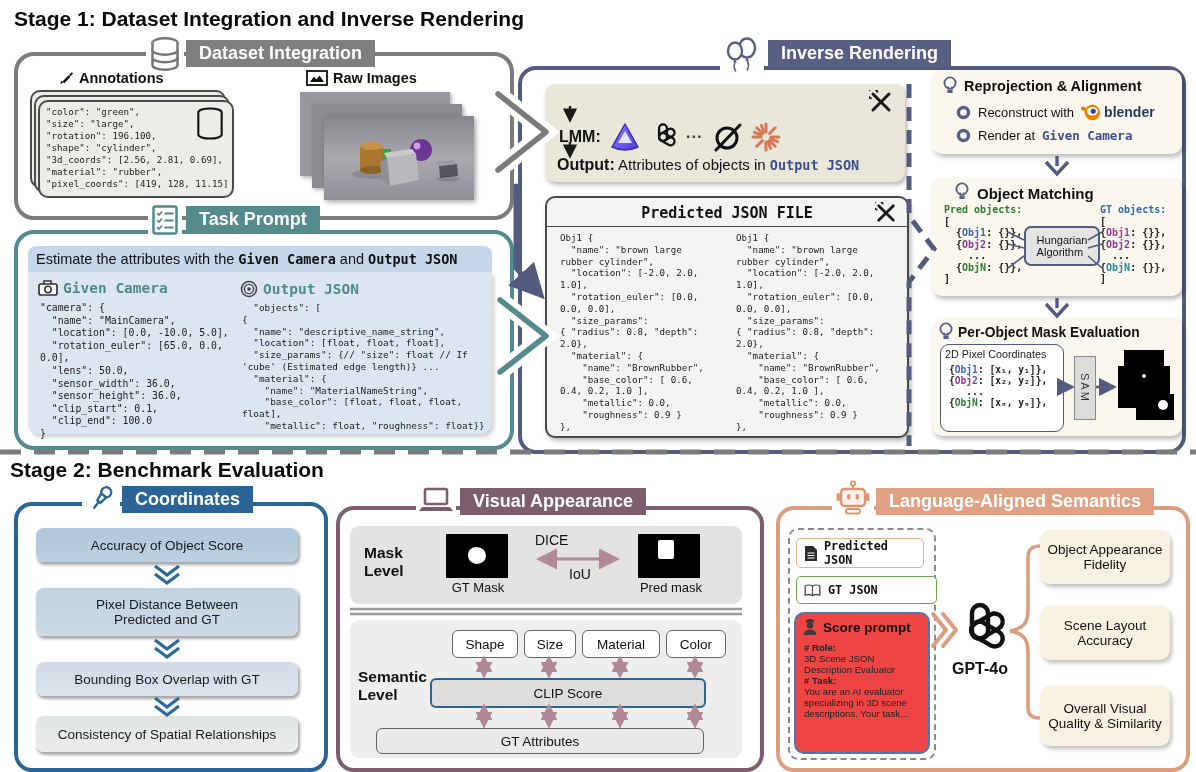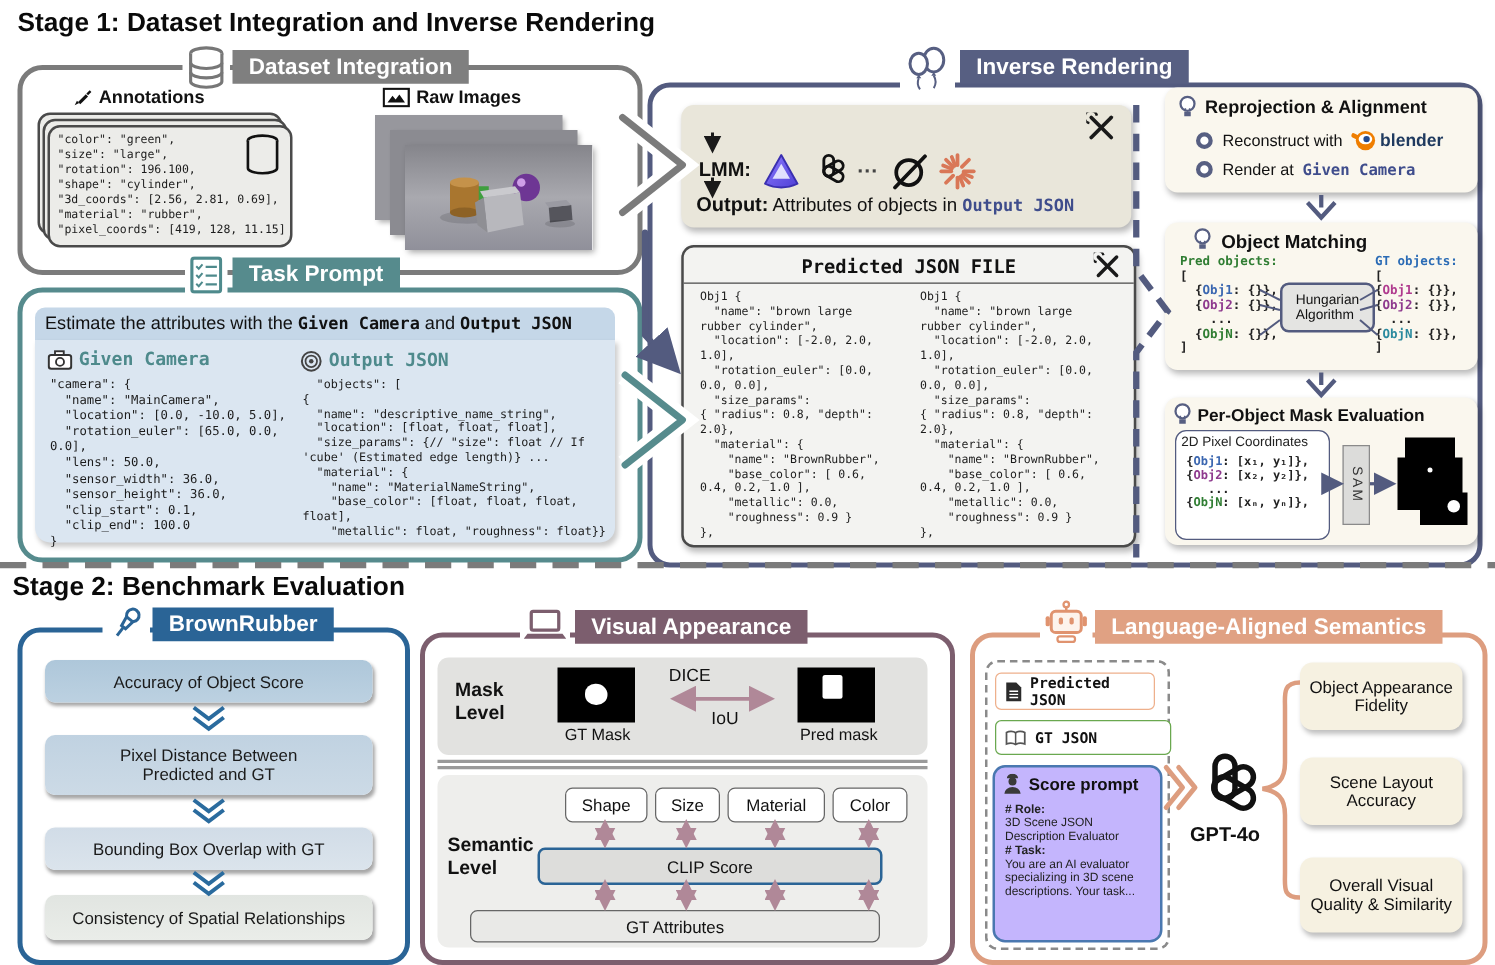--- a/index.html
+++ b/index.html
@@ -405,21 +405,21 @@
   <div class="secbox" style="left:14px;top:502px;width:306px;height:262px;border:4px solid #2a6496;border-radius:18px"></div>
   <div class="iconwrap" style="left:82px;top:480px;width:38px;height:38px">
     <svg width="32" height="32" viewBox="0 0 32 32">
       <g transform="rotate(38 16 16)" fill="#fff" stroke="#2a6496" stroke-width="2.4">
         <circle cx="16" cy="7.5" r="5"></circle>
         <path d="M12.8,11.5 h6.4 l-1.2,8 h-4 z"></path>
         <line x1="16" y1="19.5" x2="16" y2="28"></line>
       </g>
     </svg>
   </div>
-  <div class="badge" style="left:122px;top:486px;background:#2a6496">BrownRubber</div>
+  <div class="badge" style="left:122px;top:486px;background:#2a6496">Coordinates</div>
 
   <div class="locitem" style="left:36px;top:528px;height:34px;background:linear-gradient(#aec7da,#bcd1e1)">Accuracy of Object Score</div>
   <div class="locitem" style="left:36px;top:588px;height:48px;background:linear-gradient(#c0d2e1,#ccdae6)">Pixel Distance Between
 Predicted and GT</div>
   <div class="locitem" style="left:36px;top:662px;height:34px;background:linear-gradient(#d1dce7,#dbe4ec)">Bounding Box Overlap with GT</div>
   <div class="locitem" style="left:36px;top:716px;height:36px;background:linear-gradient(#e1e5e1,#eaede9)">Consistency of Spatial Relationships</div>
 
   <div class="secbox" style="left:336px;top:506px;width:420px;height:258px;border:4px solid #7c5e6e;border-radius:18px"></div>
   <div class="iconwrap" style="left:416px;top:484px;width:40px;height:34px">
     <svg width="34" height="28" viewBox="0 0 34 28">
@@ -484,21 +484,21 @@
   <div class="abs" style="left:796px;top:576px;width:141px;height:28px;background:#fff;border:1.6px solid #6aa84f;border-radius:5px;z-index:3;display:flex;align-items:center;gap:7px;padding-left:7px;box-sizing:border-box">
     <span>
       <svg width="17" height="13" viewBox="0 0 17 13">
           <path d="M8.5,2.2 C6.5,0.6 3,1 1.2,2 V11.2 C3.4,10.3 6.6,10.4 8.5,11.6 C10.4,10.4 13.6,10.3 15.8,11.2 V2 C14,1 10.5,0.6 8.5,2.2 z" fill="#fff" stroke="#555" stroke-width="1.4"></path>
           <line x1="8.5" y1="2.2" x2="8.5" y2="11.6" stroke="#555" stroke-width="1.2"></line>
         </svg>
     </span>
     <span class="mono b" style="font-size:11.8px">GT JSON</span>
   </div>
 
-  <div class="abs" style="left:794px;top:612px;width:132px;height:138px;background:#c4b5fd;border:2px solid #4a78b0;border-radius:10px;z-index:3">
+  <div class="abs" style="left:794px;top:612px;width:132px;height:138px;background:#ef4444;border:2px solid #4a78b0;border-radius:10px;z-index:3">
     <div class="abs" style="left:6px;top:5px;display:flex;align-items:center;gap:5px">
       <span>
         <svg width="16" height="17" viewBox="0 0 16 17">
             <path d="M3.5,3.5 a4.5,3.6 0 0 1 9,0 z" fill="#3a3a3a"></path>
             <circle cx="8" cy="6.2" r="3.2" fill="#3a3a3a"></circle>
             <path d="M1.5,16 a6.5,5.4 0 0 1 13,0 z" fill="#3a3a3a"></path>
           </svg>
       </span>
       <span class="b" style="font-size:13.5px">Score prompt</span>
     </div>

